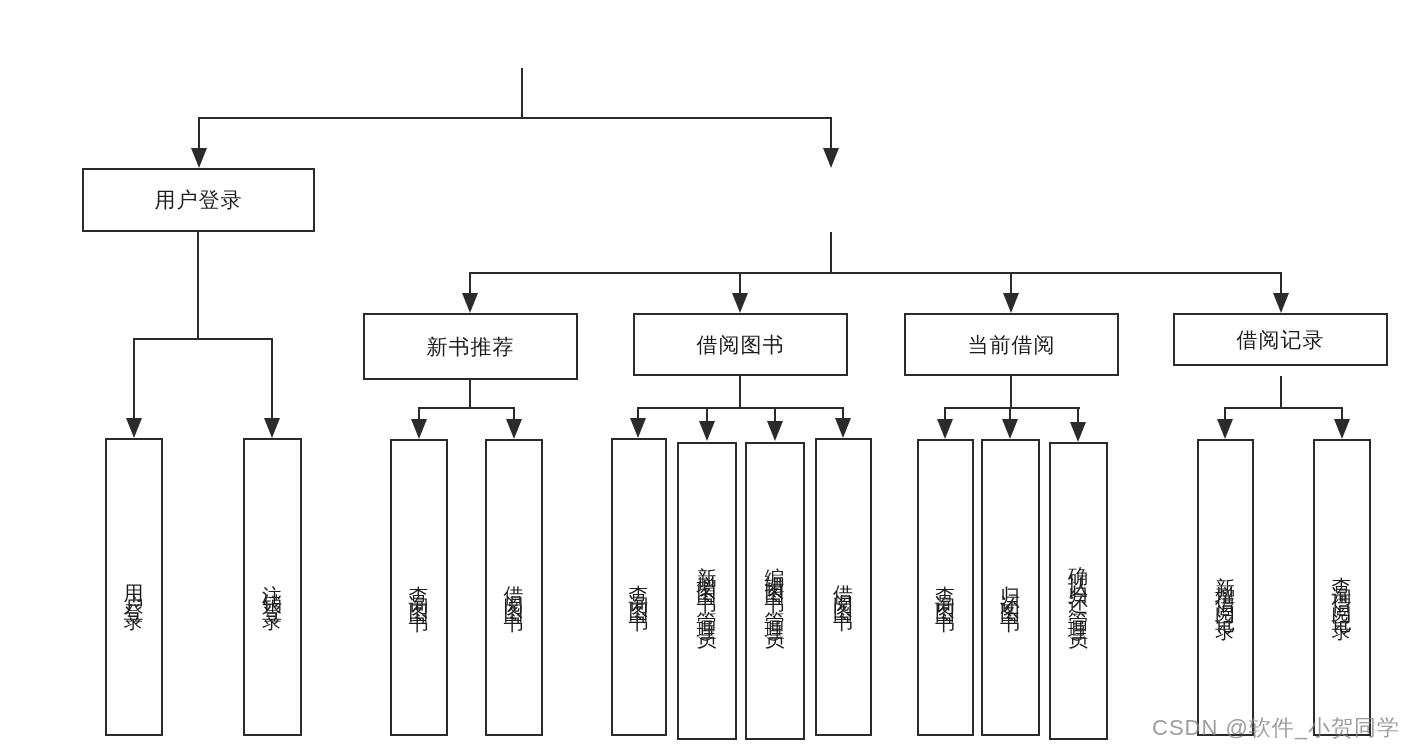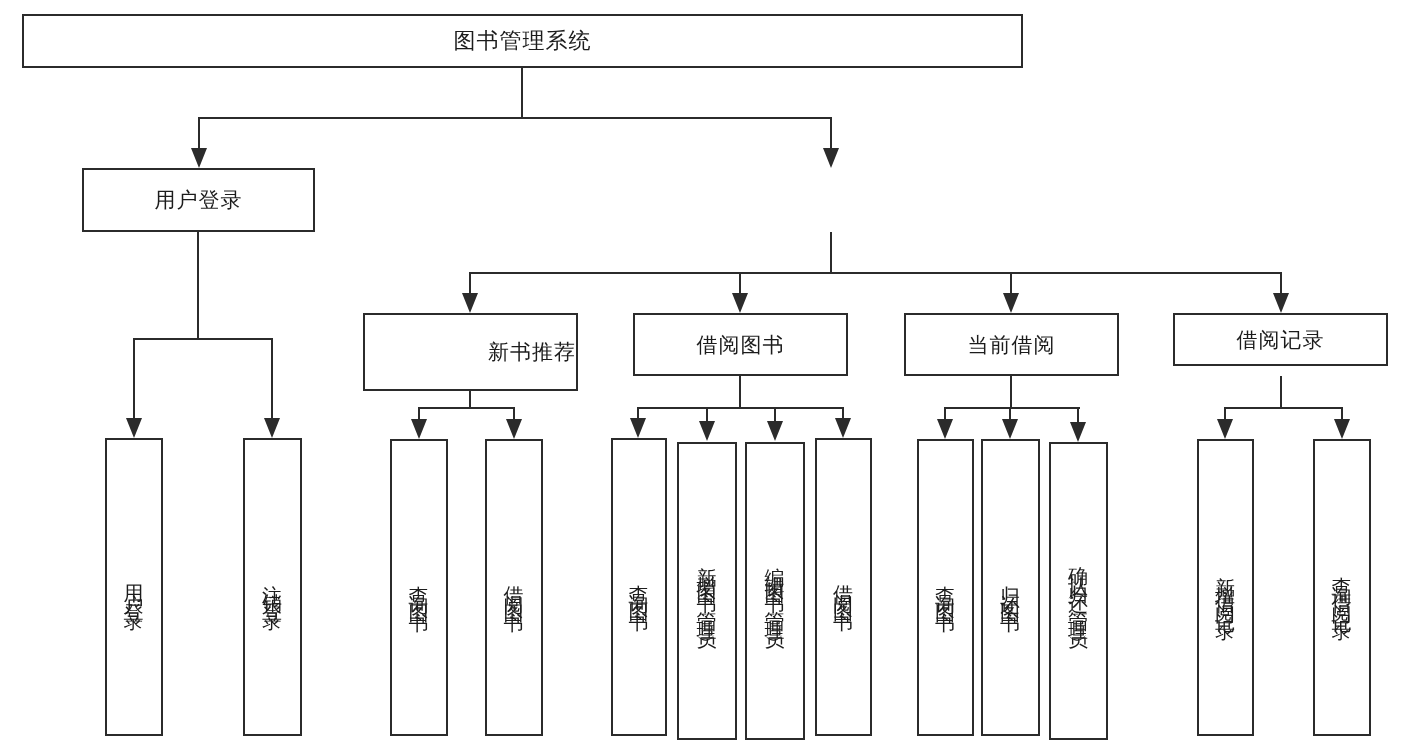--- a/index.html
+++ b/index.html
@@ -28,23 +28,20 @@
   .watermark{
     position:absolute;left:1152px;top:713px;z-index:5;
     font-size:22px;color:rgba(130,130,130,0.78);letter-spacing:1px;white-space:nowrap;
   }
 </style>
 </head>
 <body>
 
 <div class="canvas">
 
-  <div class="node root" style="left:22px;top:14px;width:1001px;height:54px;">
-    <span class="lbl">图书管理系统</span>
-  </div>
 
   <div class="v" style="left:521px;top:68px;height:51px;"></div>
   <div class="h" style="left:198px;top:117px;width:634px;"></div>
   <div class="v" style="left:198px;top:117px;height:35px;"></div>
   <div class="arw" style="left:191px;top:148px;"></div>
   <div class="v" style="left:830px;top:117px;height:35px;"></div>
   <div class="arw" style="left:823px;top:148px;"></div>
 
   <div class="node" style="left:82px;top:168px;width:233px;height:64px;">
     <span class="lbl">用户登录</span>
@@ -61,21 +58,21 @@
   <div class="h" style="left:469px;top:272px;width:813px;"></div>
   <div class="v" style="left:469px;top:272px;height:26px;"></div>
   <div class="arw" style="left:462px;top:293px;"></div>
   <div class="v" style="left:739px;top:272px;height:26px;"></div>
   <div class="arw" style="left:732px;top:293px;"></div>
   <div class="v" style="left:1010px;top:272px;height:26px;"></div>
   <div class="arw" style="left:1003px;top:293px;"></div>
   <div class="v" style="left:1280px;top:272px;height:26px;"></div>
   <div class="arw" style="left:1273px;top:293px;"></div>
 
-  <div class="node" style="left:363px;top:313px;width:215px;height:78px;justify-content:flex-end;">
+  <div class="node" style="left:363px;top:313px;width:215px;height:67px;">
     <span class="lbl">新书推荐</span>
   </div>
   <div class="node" style="left:633px;top:313px;width:215px;height:63px;">
     <span class="lbl">借阅图书</span>
   </div>
   <div class="node" style="left:904px;top:313px;width:215px;height:63px;">
     <span class="lbl">当前借阅</span>
   </div>
   <div class="node" style="left:1173px;top:313px;width:215px;height:53px;">
     <span class="lbl">借阅记录</span>
@@ -152,14 +149,15 @@
     <span class="lbl">确认归还（管理员）</span>
   </div>
 
   <div class="node leaf" style="left:1197px;top:439px;width:57px;height:297px;">
     <span class="lbl">新增借阅记录</span>
   </div>
   <div class="node leaf" style="left:1313px;top:439px;width:58px;height:297px;">
     <span class="lbl">查询借阅记录</span>
   </div>
 
+  <div class="watermark">CSDN @软件_小贺同学</div>
 
 </div>
 
 </body></html>

